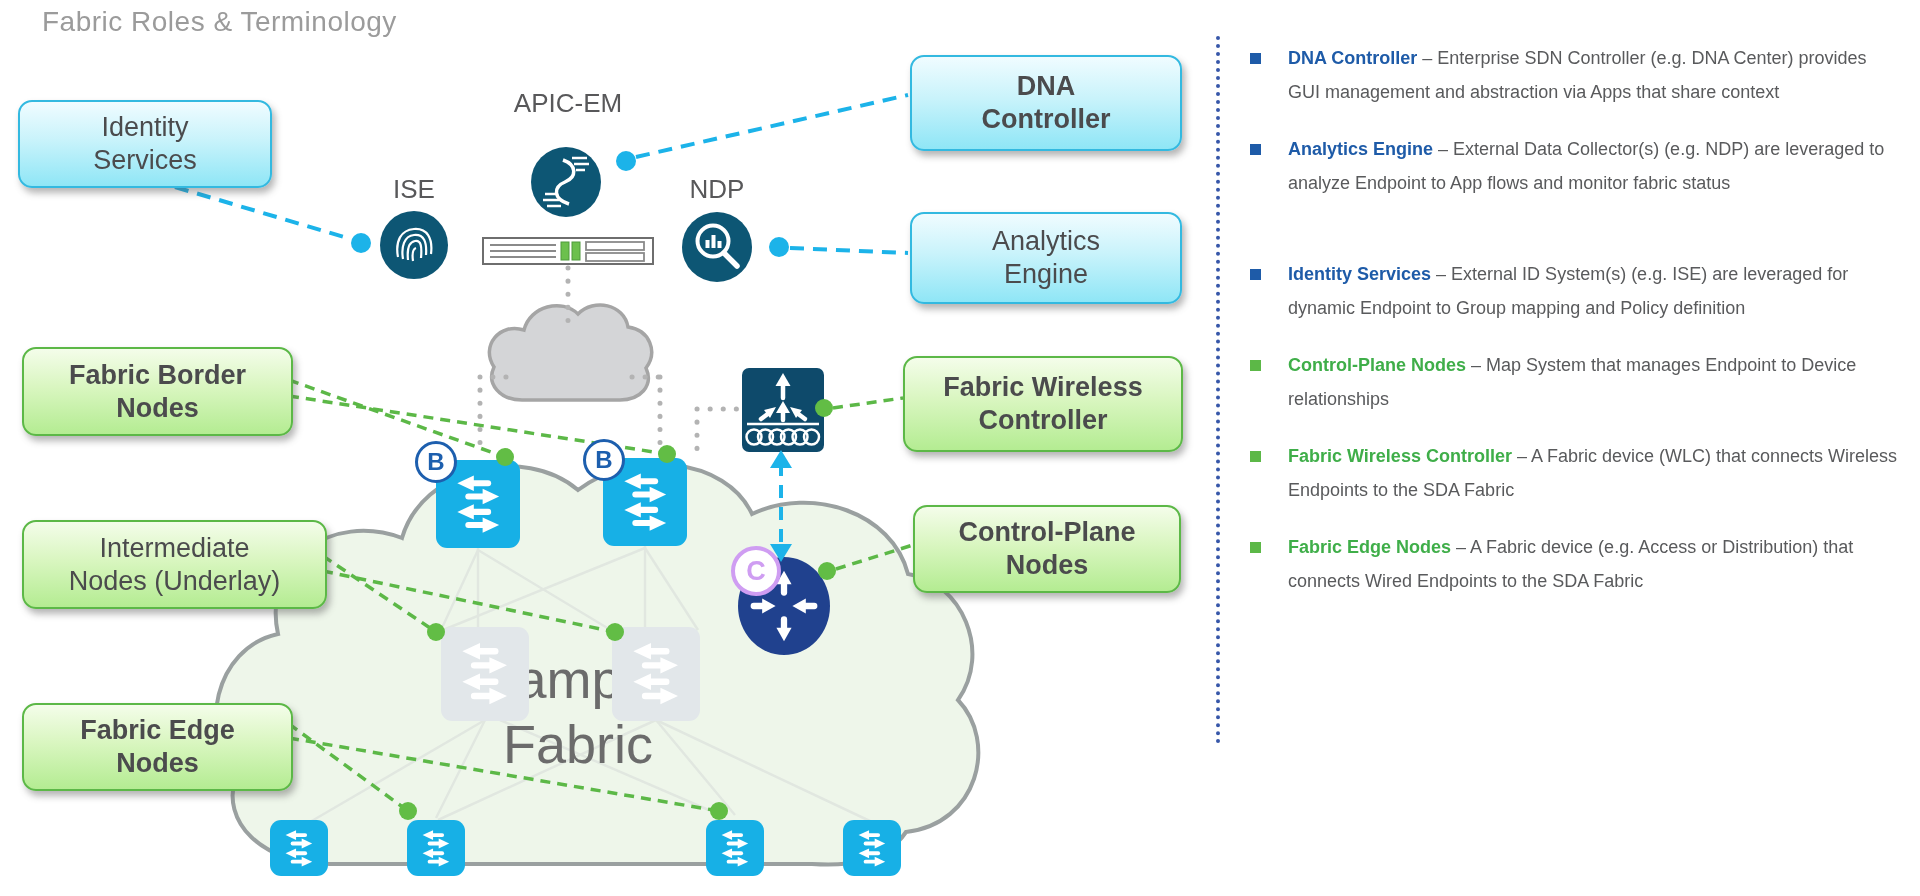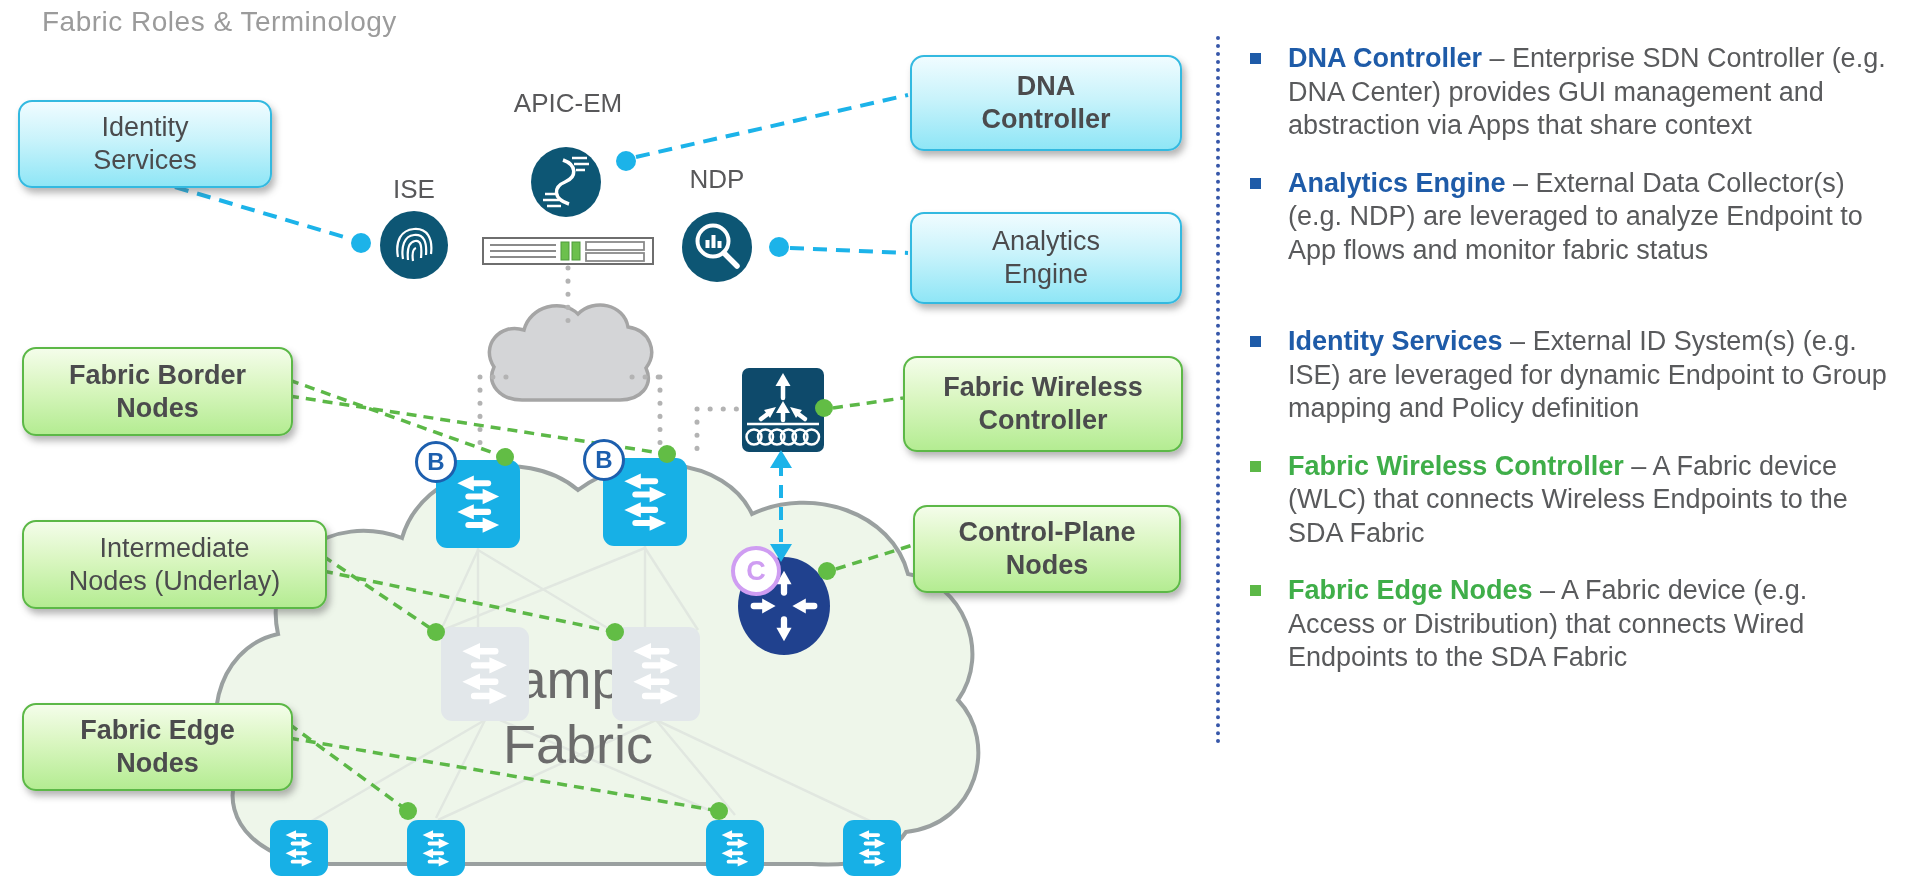--- a/index.html
+++ b/index.html
@@ -21,21 +21,21 @@
   .box.bold{font-weight:bold;}
   .circle-node{position:absolute;border-radius:50%;display:flex;align-items:center;justify-content:center;z-index:3;}
   .switch{position:absolute;background:#17b0e6;border-radius:11px;display:flex;align-items:center;justify-content:center;z-index:3;}
   .switch.faint{background:#e2e7ea;z-index:2;}
   .badge{position:absolute;background:#fff;border-radius:50%;display:flex;align-items:center;justify-content:center;
        font-weight:bold;z-index:5;}
   .badge.b{width:36px;height:36px;border:3.5px solid #1d5fae;color:#1d5fae;font-size:24px;}
   .badge.c{width:42px;height:42px;border:4px solid #cf9df2;color:#cf9df2;font-size:27px;}
   #separator{left:1216px;top:36px;height:708px;width:0;border-left:4px dotted #3757a9;z-index:2;}
   #panel{left:1248px;top:42px;width:650px;z-index:2;}
-  .pitem{position:relative;padding-left:40px;font-size:27px;line-height:33.5px;color:#595a5c;margin-bottom:24px;}
+  .pitem{position:relative;padding-left:40px;font-size:18px;line-height:33.5px;color:#595a5c;margin-bottom:24px;}
   .pitem.extra-gap{margin-bottom:58px;}
   .pitem .sq{position:absolute;left:2px;top:11px;width:11px;height:11px;}
   .term{font-weight:bold;}
   .term.blue{color:#1e5ba8;}
   .term.green{color:#3fae49;}
   #server-node{left:482px;top:237px;z-index:3;}
   #wlc-node{left:742px;top:368px;z-index:3;}
 </style>
 </head>
 <body>
@@ -89,21 +89,21 @@
     <path d="M289 738 L719 811"></path>
     <path d="M833 408 L903 398"></path>
     <path d="M836 569 L913 545"></path>
   </g>
 </svg>
 
 <div id="page-title" class="abs">Fabric Roles &amp; Terminology</div>
 
 <div class="abs node-label" style="left:568px;top:103px;">APIC-EM</div>
 <div class="abs node-label" style="left:414px;top:189px;">ISE</div>
-<div class="abs node-label" style="left:717px;top:179px;">NDP</div>
+<div class="abs node-label" style="left:717px;top:189px;">NDP</div>
 
 <div class="abs campus-label">
   <div>Campus</div>
   <div>Fabric</div>
 </div>
 
 <div class="circle-node" style="left:531px;top:147px;width:70px;height:70px;background:#0d5674;">
   <svg width="70" height="70" viewBox="0 0 70 70" fill="none">
     <path d="M32 13 C46 18 46 30 34 35 C22 40 22 52 38 57" stroke="#fff" stroke-width="3.5"></path>
     <g stroke="#fff" stroke-width="2.5">
@@ -355,20 +355,21 @@
 </div>
 <div class="box green bold" style="left:913px;top:505px;width:264px;height:84px;">
   <span style="width:200px;">Control-Plane Nodes</span>
 </div>
 
 <div id="separator" class="abs"></div>
 <div id="panel" class="abs">
     <div class="pitem"><span class="sq" style="background: rgb(30, 91, 168);"></span><span class="term blue">DNA Controller </span><span>– Enterprise SDN Controller (e.g. DNA Center) provides GUI management and abstraction via Apps that share context</span></div>
     <div class="pitem extra-gap"><span class="sq" style="background: rgb(30, 91, 168);"></span><span class="term blue">Analytics Engine </span><span>– External Data Collector(s) (e.g. NDP) are leveraged to analyze Endpoint to App flows and monitor fabric status</span></div>
     <div class="pitem"><span class="sq" style="background: rgb(30, 91, 168);"></span><span class="term blue">Identity Services </span><span>– External ID System(s) (e.g. ISE) are leveraged for dynamic Endpoint to Group mapping and Policy definition</span></div>
+    <div class="pitem"><span class="sq" style="background: rgb(92, 184, 71);"></span><span class="term green">Control-Plane Nodes </span><span>– Map System that manages Endpoint to Device relationships</span></div>
     <div class="pitem"><span class="sq" style="background: rgb(92, 184, 71);"></span><span class="term green">Fabric Wireless Controller </span><span>– A Fabric device (WLC) that connects Wireless Endpoints to the SDA Fabric</span></div>
     <div class="pitem"><span class="sq" style="background: rgb(92, 184, 71);"></span><span class="term green">Fabric Edge Nodes </span><span>– A Fabric device (e.g. Access or Distribution) that connects Wired Endpoints to the SDA Fabric</span></div>
   </div>
 
 <svg id="layer-front" class="layer" width="1920" height="896" viewBox="0 0 1920 896">
   <g>
     <path d="M781 463 V549" stroke="#1cb3e9" stroke-width="4" stroke-dasharray="13 9" fill="none"></path>
     <path d="M781 450 L770 468 L792 468 Z" fill="#1cb3e9"></path>
     <path d="M781 562 L770 544 L792 544 Z" fill="#1cb3e9"></path>
   </g>

